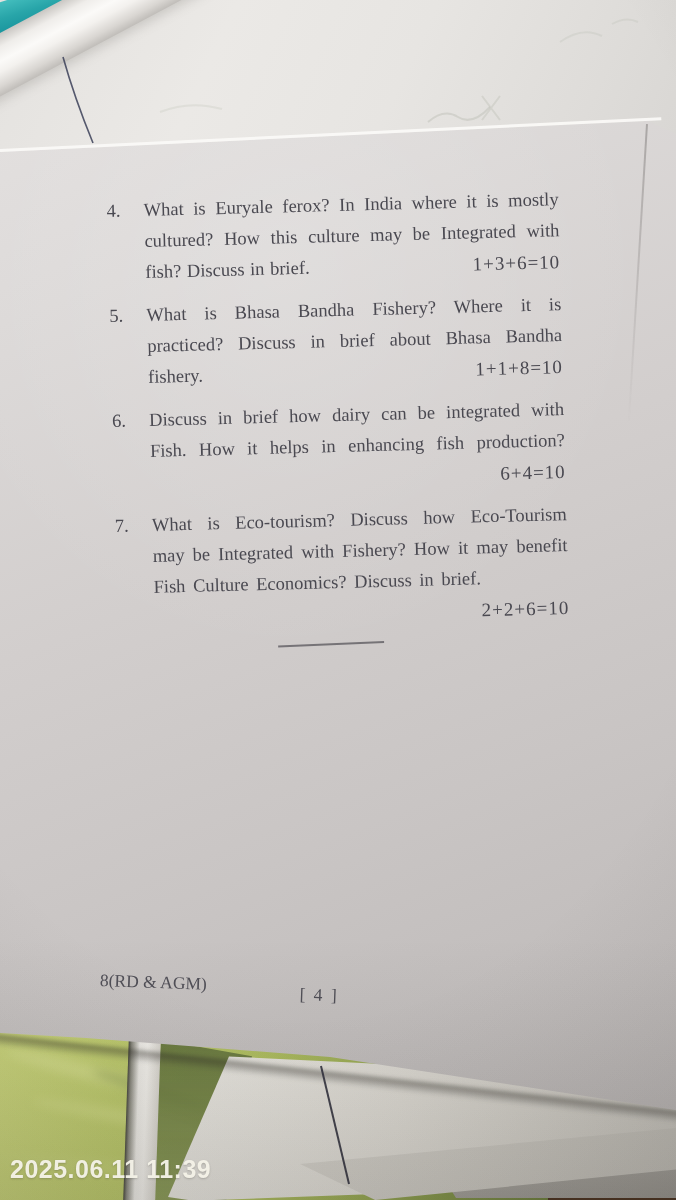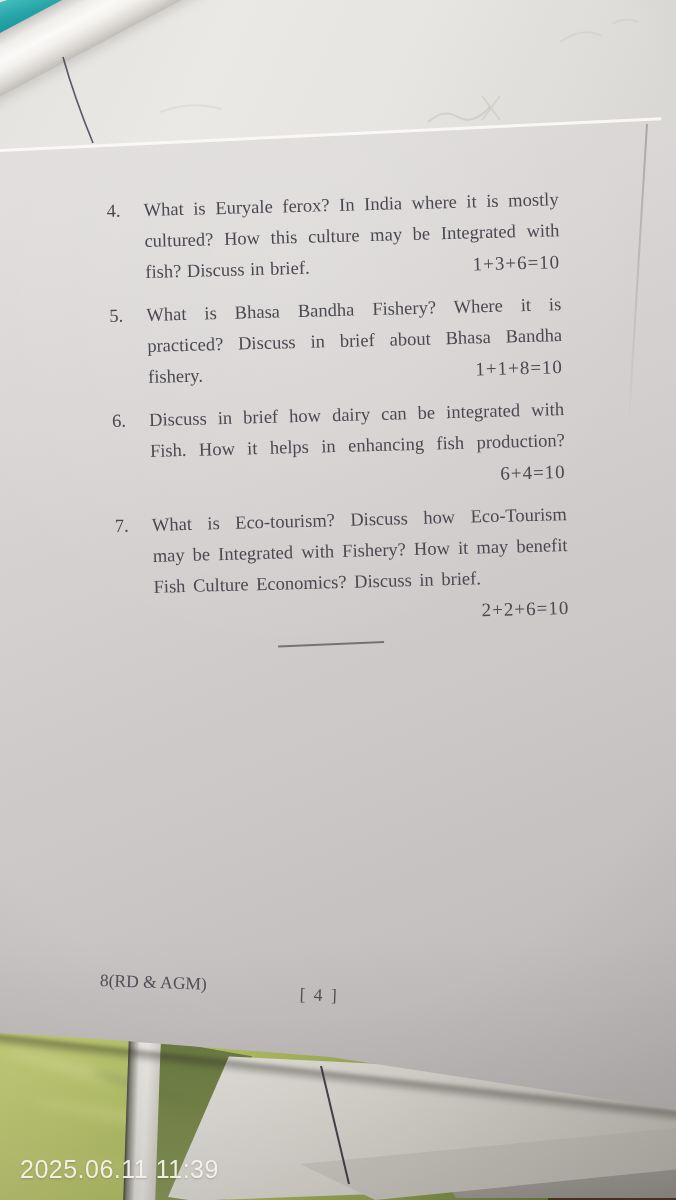--- a/index.html
+++ b/index.html
@@ -124,25 +124,26 @@
 
   
   .ink-svg{left:0;top:0;width:676px;height:1200px;pointer-events:none;}
   .vignette{
     left:0;top:0;width:676px;height:1200px;pointer-events:none;
     background:
       radial-gradient(120% 90% at 45% 35%, rgba(0,0,0,0) 55%, rgba(40,36,32,.14) 100%),
       linear-gradient(180deg, rgba(0,0,0,0) 78%, rgba(30,28,24,.10) 100%);
   }
   .timestamp{
-    left:20px;top:1155px;
+    left:10px;top:1155px;
     font-family:"Liberation Sans", sans-serif;
     font-size:25px;letter-spacing:.5px;
     color:rgba(245,243,233,.95);
     text-shadow:0 1px 2px rgba(60,60,50,.25);
+    font-weight:bold;
   }
 </style>
 </head>
 <body>
 
 <div class="abs backing"></div>
 
 <div class="abs fabric"></div>
 <div class="abs fabric-fold fold1"></div>
 <div class="abs fabric-fold fold2"></div>

